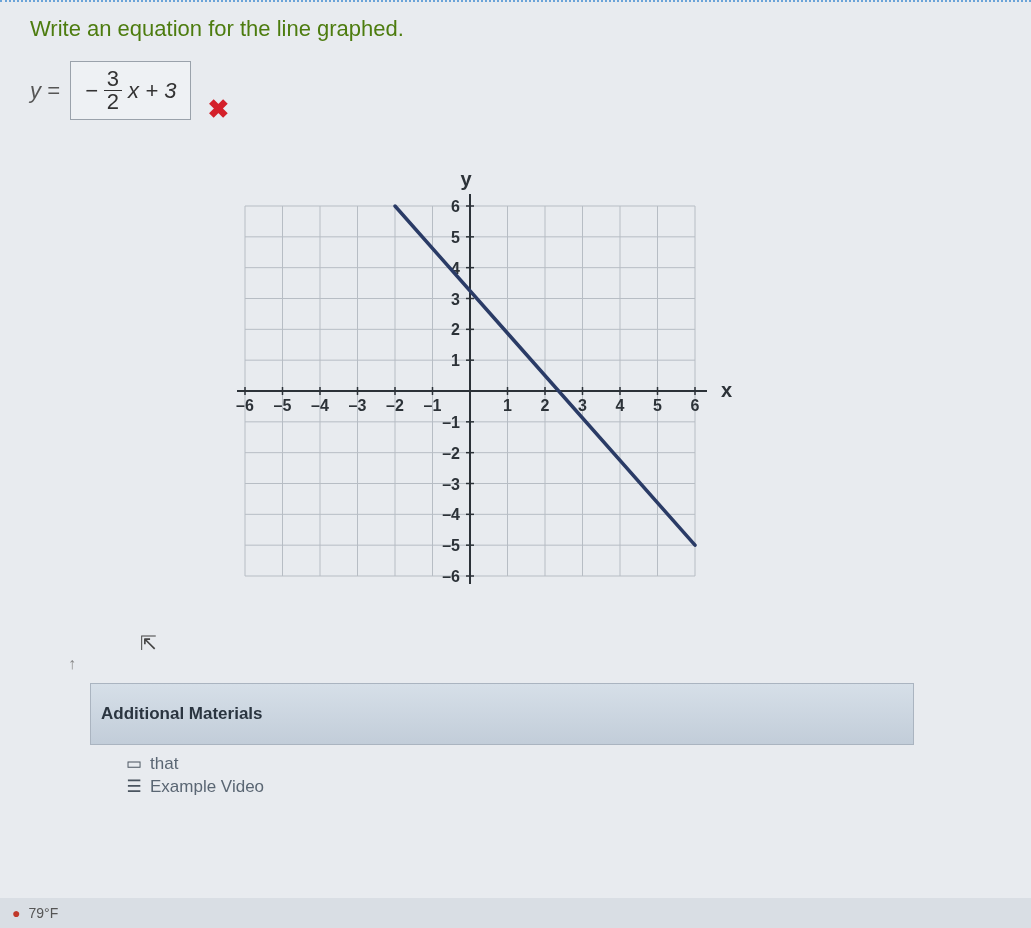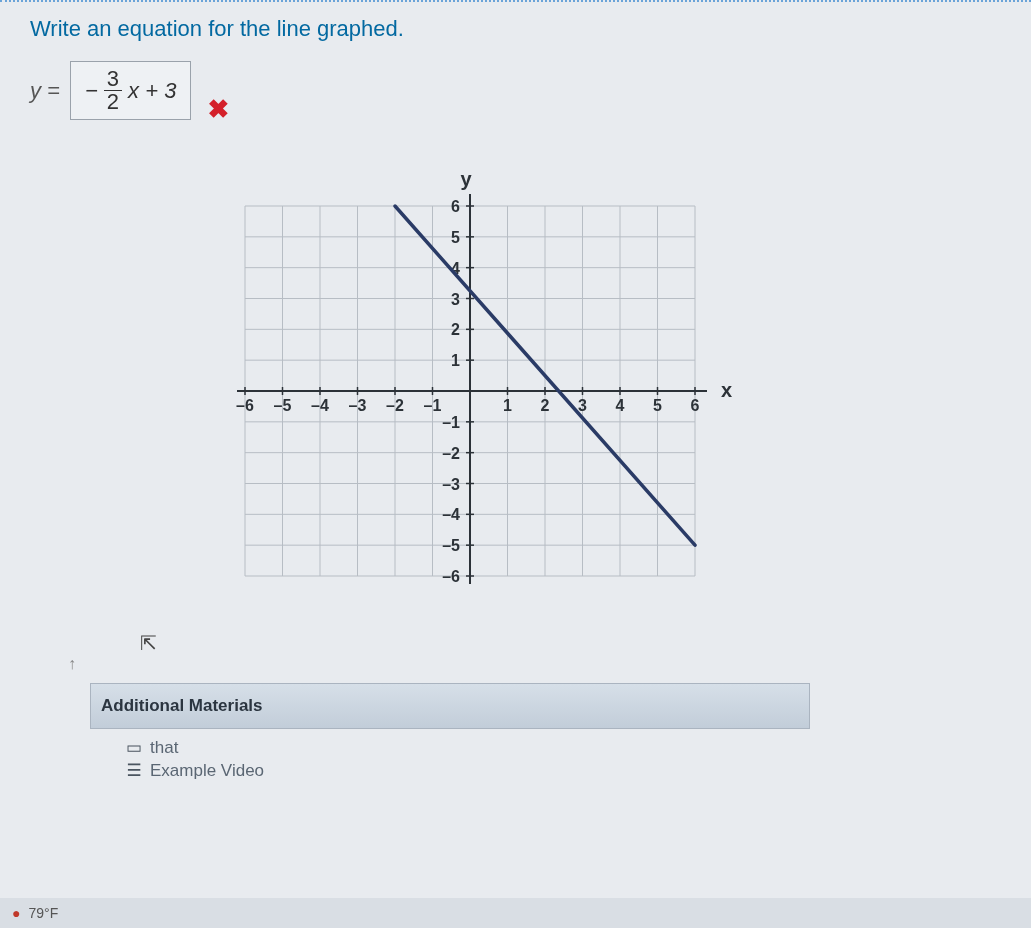--- a/index.html
+++ b/index.html
@@ -12,21 +12,21 @@
     height: 928px;
     overflow: hidden;
     position: relative;
   }
   .page {
     border-top: 2px dotted #6aa3d8;
     padding: 8px 14px 0 30px;
   }
   .question {
     font-size: 22px;
-    color: #0369a1;
+    color: #4d7c0f;
     margin: 6px 0 14px 0;
   }
   .answer-row {
     display: flex;
     align-items: center;
     gap: 10px;
     margin-bottom: 26px;
   }
   .y-eq {
     font-style: italic;
@@ -79,24 +79,24 @@
     line-height: 1.45;
     padding-left: 38px;
   }
   .up-arrow {
     color: #888;
     font-size: 16px;
     margin-left: 38px;
   }
   .materials-bar {
     margin: 10px 0 0 60px;
-    width: 720px;
+    width: 824px;
     background: linear-gradient(#d6dfe8, #c2cdd9);
     border: 1px solid #aab4c0;
-    padding: 12px 10px;
+    padding: 20px 10px;
     font-weight: bold;
     font-size: 17px;
     color: #2b3540;
   }
   .materials-list {
     margin: 8px 0 0 96px;
     font-size: 17px;
   }
   .materials-list .row {
     display: flex;

